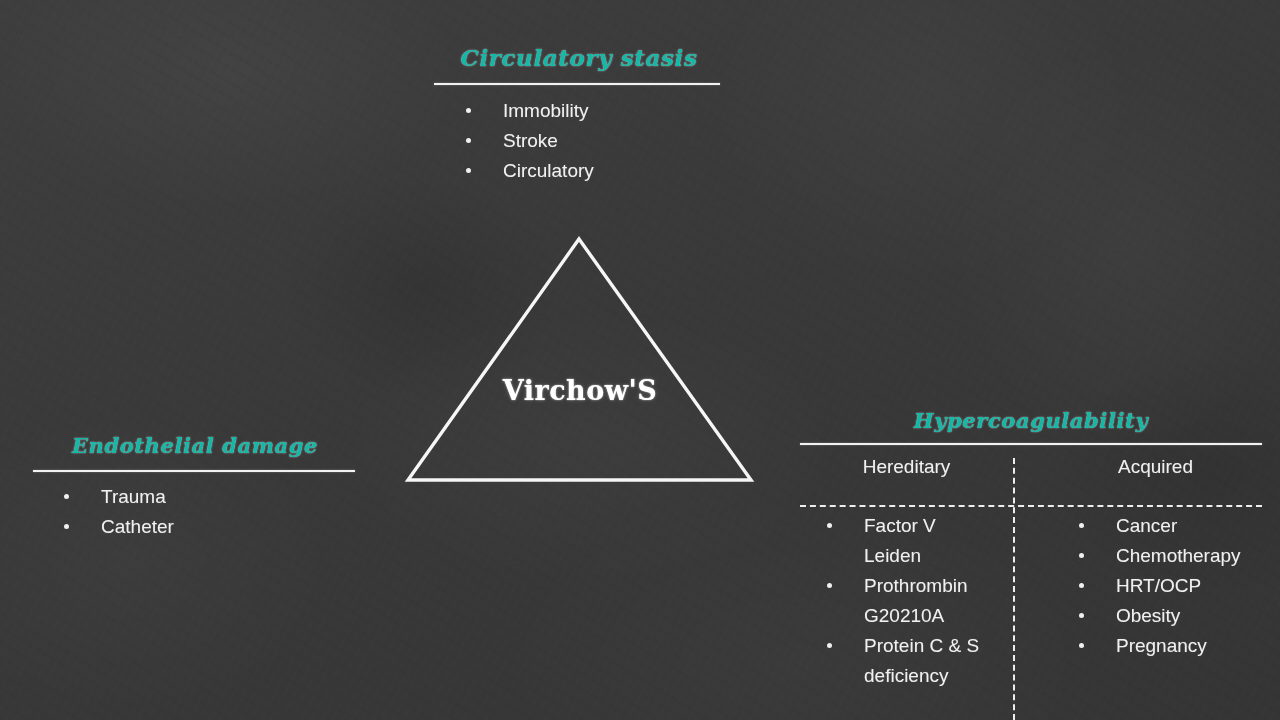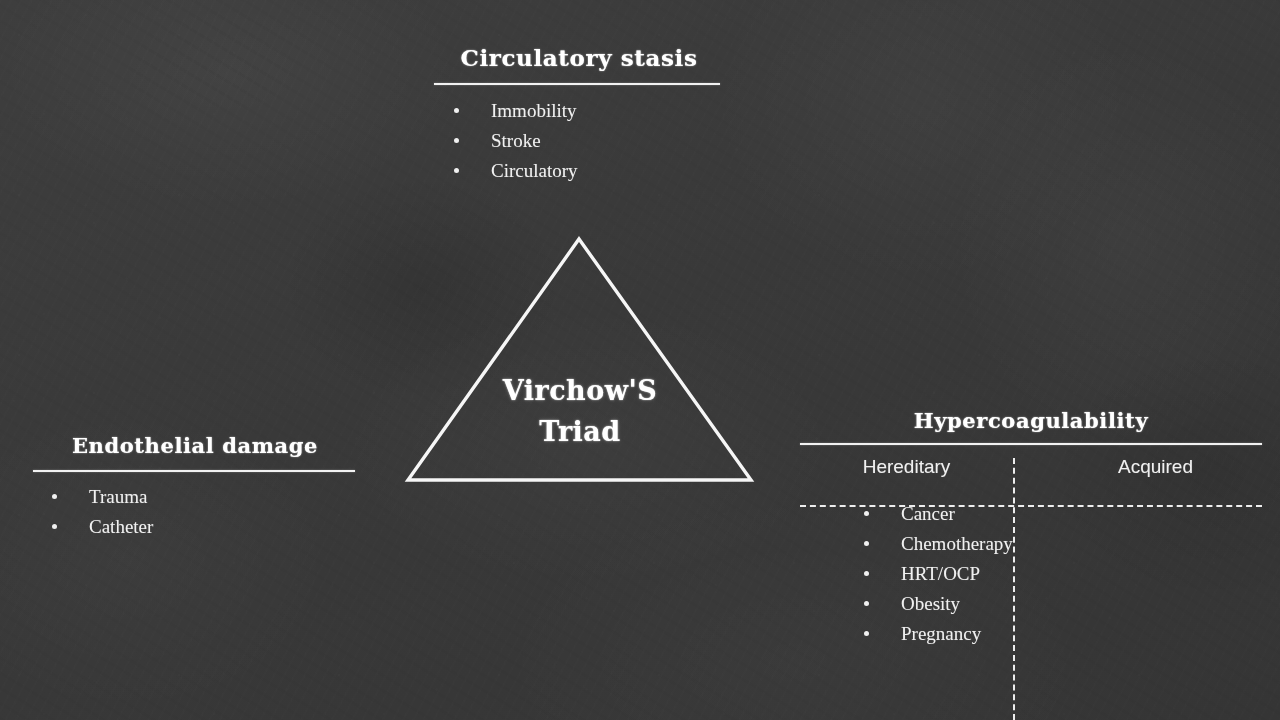--- a/index.html
+++ b/index.html
@@ -56,23 +56,24 @@
       radial-gradient(circle at 91% 83%, rgba(255,255,255,0.04) 0 1px, transparent 1.4px),
       radial-gradient(circle at 7%  91%, rgba(255,255,255,0.035) 0 1px, transparent 1.4px);
     background-size: 160px 160px, 210px 190px, 140px 170px, 190px 150px, 170px 200px, 230px 160px, 150px 180px, 200px 210px;
   }
 
   
   .chalk-head {
     font-family: "DejaVu Serif", serif;
     font-weight: 700;
     letter-spacing: 0.6px;
-    color: #ffffff;
+    color: #14b8a6;
     text-shadow: 0 0 1.2px rgba(255,255,255,0.75), 0 0 3px rgba(255,255,255,0.18);
     white-space: nowrap;
+    font-style: italic;
   }
 
   .body-text {
     font-family: "Liberation Sans", sans-serif;
     color: #f0f0f0;
     text-shadow: 0 0 1px rgba(255,255,255,0.25);
   }
 
   
   .abs { position: absolute; }
@@ -80,23 +81,22 @@
   .rule {
     position: absolute;
     height: 2px;
     background: #f2f2f2;
     box-shadow: 0 0 2px rgba(255,255,255,0.35);
   }
 
   
   ul.bullets {
     list-style: none;
-    margin: 0;
+    margin: 12px;
     padding: 0;
-    font-family: Liberation Serif, serif;
   }
   ul.bullets > li {
     position: relative;
     padding-left: 37px;
     font-size: 19px;
     line-height: 30px;
   }
   ul.bullets > li .dot {
     position: absolute;
     left: 0;
@@ -159,21 +159,20 @@
   <div class="bg-base"></div>
   <div class="bg-smudge"></div>
   <div class="bg-grain"></div>
 
   <svg class="abs" style="left:0; top:0;" width="1280" height="720">
     <polygon points="579,239 751,480 408,480" fill="none" stroke="#f6f6f6" stroke-width="3.4" stroke-linejoin="miter"></polygon>
   </svg>
 
   <div id="triangle-label">
     <div>Virchow'S</div>
-    <div>Triad</div>
   </div>
 
   <div class="abs" id="sec-stasis">
     <span class="chalk-head">Circulatory stasis</span>
 
     <div class="rule-wrap">
       <div class="rule" style="left:0; top:12px; width:286px;"></div>
     </div>
 
     <ul class="bullets body-text" style="margin-top:5px; padding-left:20px;">
@@ -223,20 +222,34 @@
       <div style="width:36px;"></div>
       <div class="col-head body-text" style="width:213px;">Acquired</div>
     </div>
 
     <div class="dashed-h" style="left:0; top:97px; width:462px;"></div>
 
     <div class="dashed-v" style="left:213px; top:50px; height:262px;"></div>
 
     <div style="position:relative; display:flex; width:462px; margin-top:12px;">
 
+      <ul class="bullets body-text" style="width:200px; padding-left:15px;">
+        <li>
+          <span class="dot"></span>
+          <span>Factor V Leiden</span>
+        </li>
+        <li>
+          <span class="dot"></span>
+          <span>Prothrombin G20210A</span>
+        </li>
+        <li>
+          <span class="dot"></span>
+          <span>Protein C &amp; S deficiency</span>
+        </li>
+      </ul>
 
       <div style="width:49px;"></div>
 
       <ul class="bullets body-text" style="width:200px; padding-left:15px;">
         <li>
           <span class="dot"></span>
           <span>Cancer</span>
         </li>
         <li>
           <span class="dot"></span>

